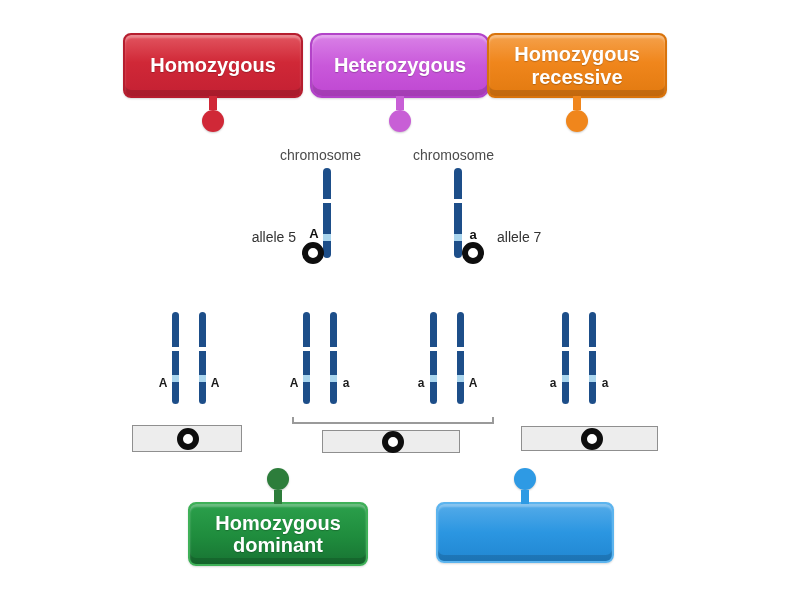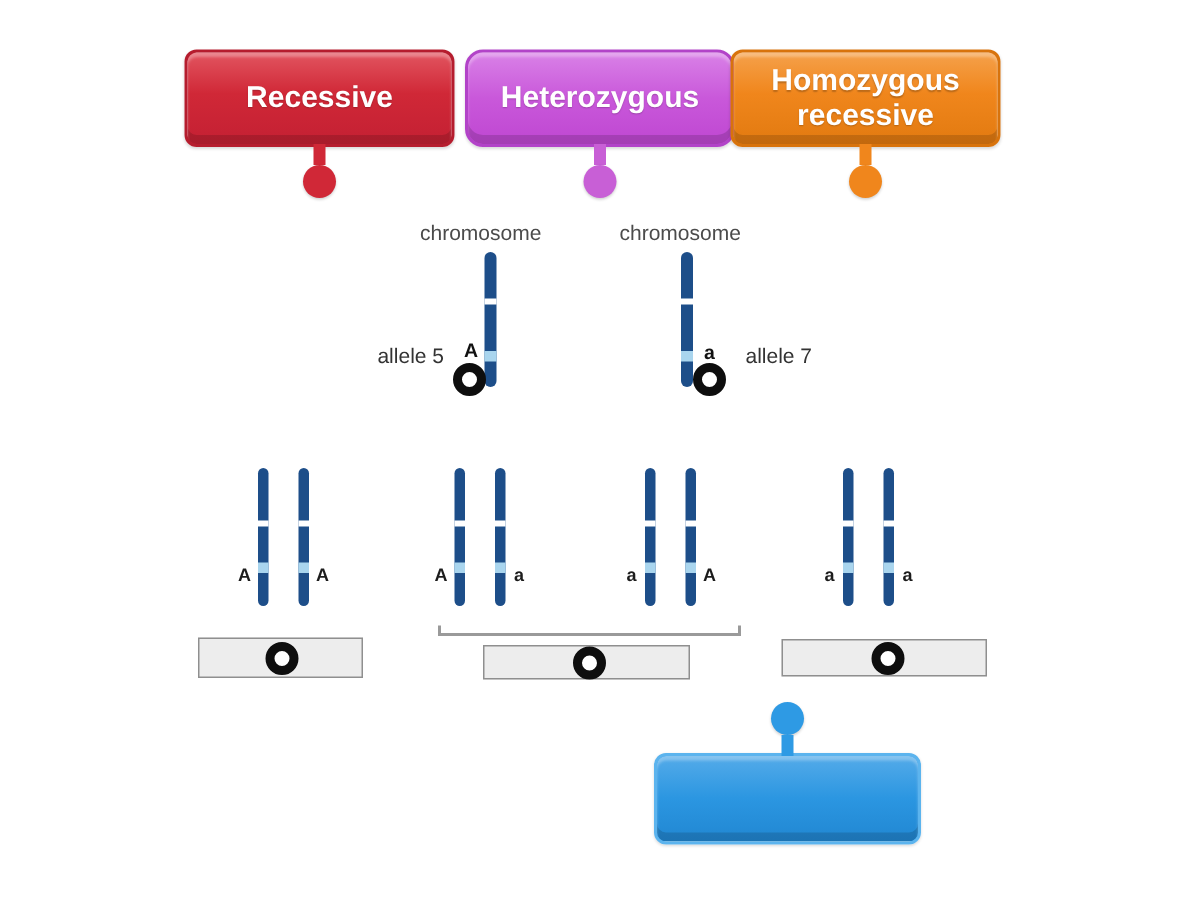--- a/index.html
+++ b/index.html
@@ -52,21 +52,21 @@
   .ring{position:absolute;box-sizing:border-box;width:22px;height:22px;border:6px solid #0e0e0e;border-radius:50%;background:#fff;}
   .slot{position:absolute;box-sizing:border-box;background:#ededed;border:1px solid #8f8f8f;}
   .bracket{position:absolute;box-sizing:border-box;border-bottom:2px solid #9a9a9a;border-left:2px solid #9a9a9a;border-right:2px solid #9a9a9a;}
 </style>
 </head>
 <body>
 
 <div class="stage">
 
   <div class="card c-red" style="left:123px;top:33px;">
-    <span>Recessive</span>
+    <span>Homozygous</span>
     <div class="pin pin-below p-red">
       <div class="pin-stem"></div>
       <div class="pin-head"></div>
     </div>
   </div>
 
   <div class="card c-purple" style="left:310px;top:33px;border-radius:12px;">
     <span>Heterozygous</span>
     <div class="pin pin-below p-purple">
       <div class="pin-stem"></div>
@@ -156,20 +156,27 @@
   <div class="slot" style="left:132px;top:425px;width:110px;height:27px;">
     <div class="ring" style="left:44px;top:2px;"></div>
   </div>
   <div class="slot" style="left:322px;top:430px;width:138px;height:23px;">
     <div class="ring" style="left:59px;top:0px;"></div>
   </div>
   <div class="slot" style="left:521px;top:426px;width:137px;height:25px;">
     <div class="ring" style="left:59px;top:1px;"></div>
   </div>
 
+  <div class="card c-green" style="left:188px;top:502px;height:64px;">
+    <span>Homozygous dominant</span>
+    <div class="pin pin-above p-green">
+      <div class="pin-head"></div>
+      <div class="pin-stem"></div>
+    </div>
+  </div>
 
   <div class="card c-blue" style="left:436px;top:502px;width:178px;height:61px;">
     <div class="pin pin-above p-blue">
       <div class="pin-head"></div>
       <div class="pin-stem"></div>
     </div>
   </div>
 
 </div>
 

